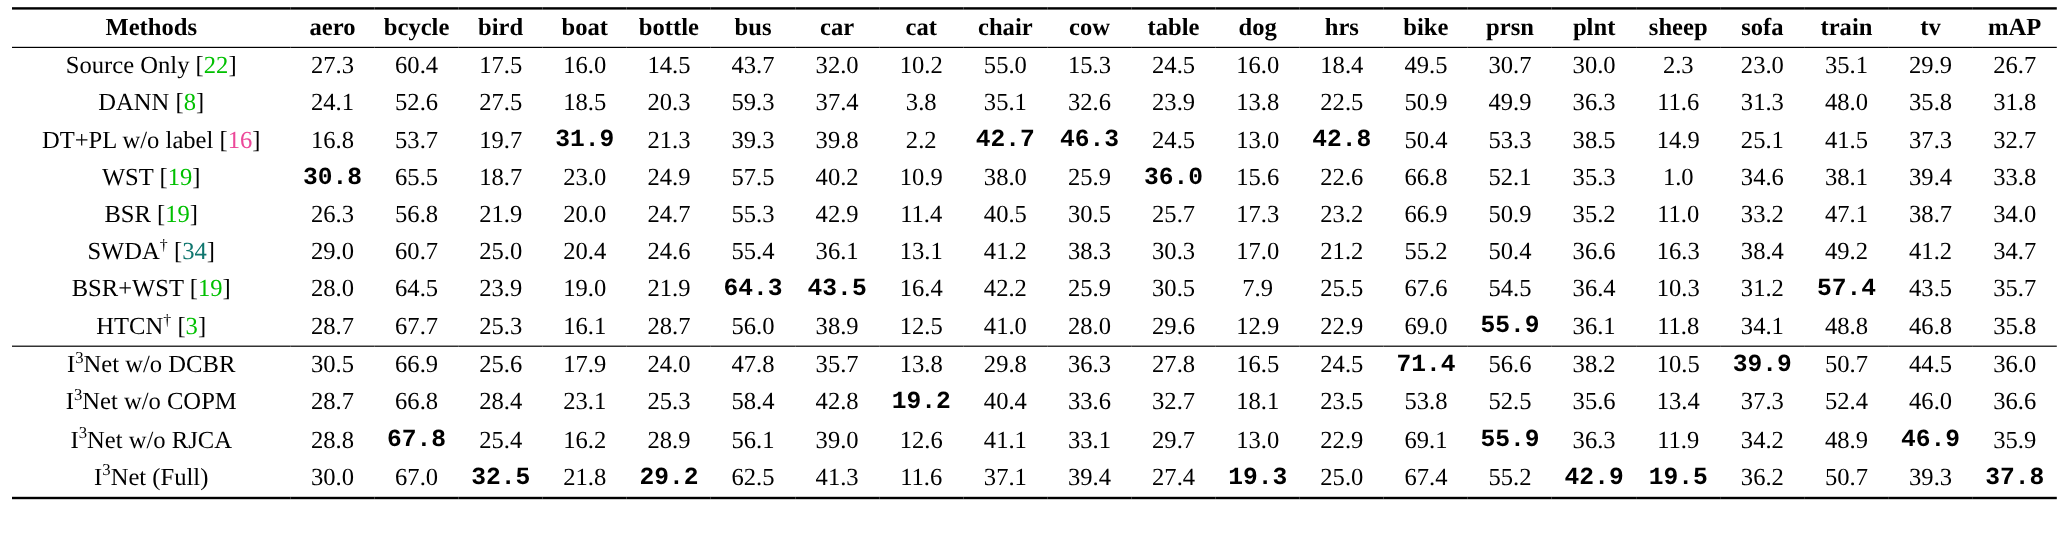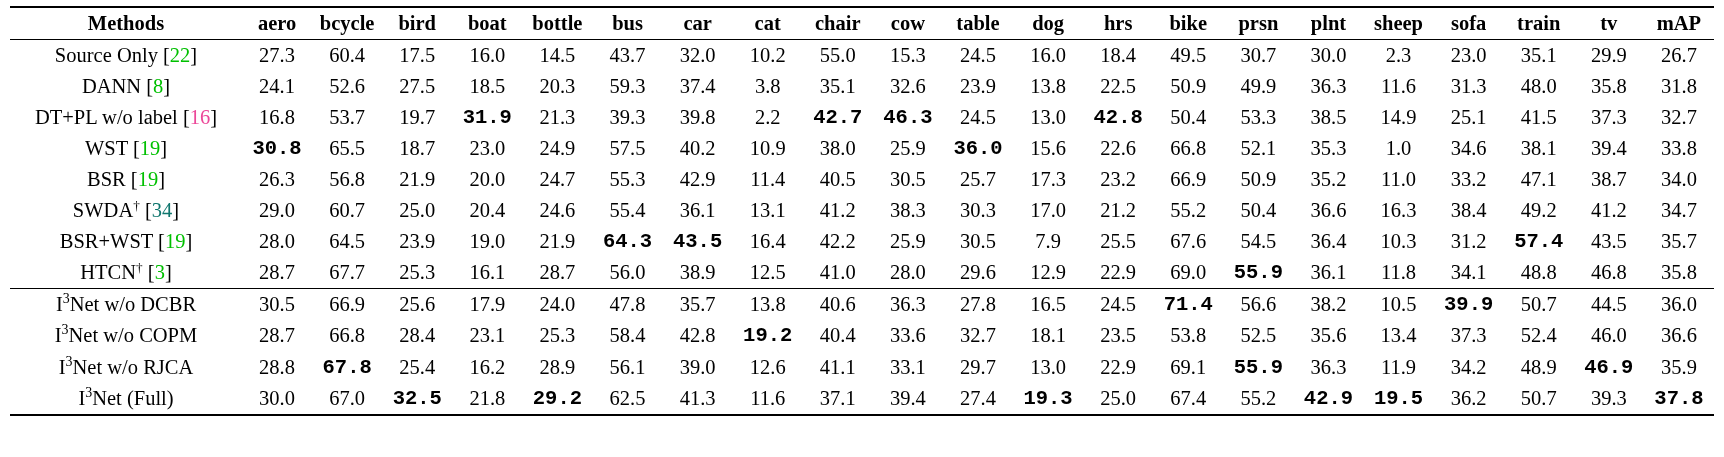--- a/index.html
+++ b/index.html
@@ -277,21 +277,21 @@
         <tr class="midrule">
           <td class="method-col"><span>I</span><sup>3</sup><span>Net w/o DCBR</span></td>
           <td>30.5</td>
           <td>66.9</td>
           <td>25.6</td>
           <td>17.9</td>
           <td>24.0</td>
           <td>47.8</td>
           <td>35.7</td>
           <td>13.8</td>
-          <td>40.6</td>
+          <td>29.8</td>
           <td>36.3</td>
           <td>27.8</td>
           <td>16.5</td>
           <td>24.5</td>
           <td class="b">71.4</td>
           <td>56.6</td>
           <td>38.2</td>
           <td>10.5</td>
           <td class="b">39.9</td>
           <td>50.7</td>

